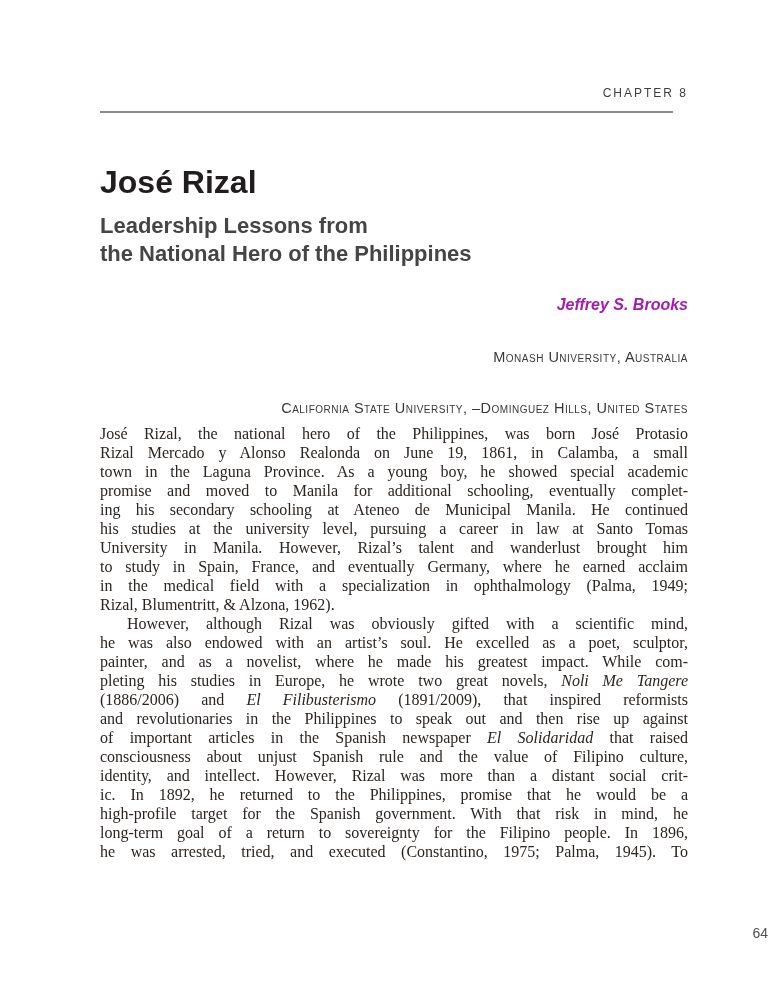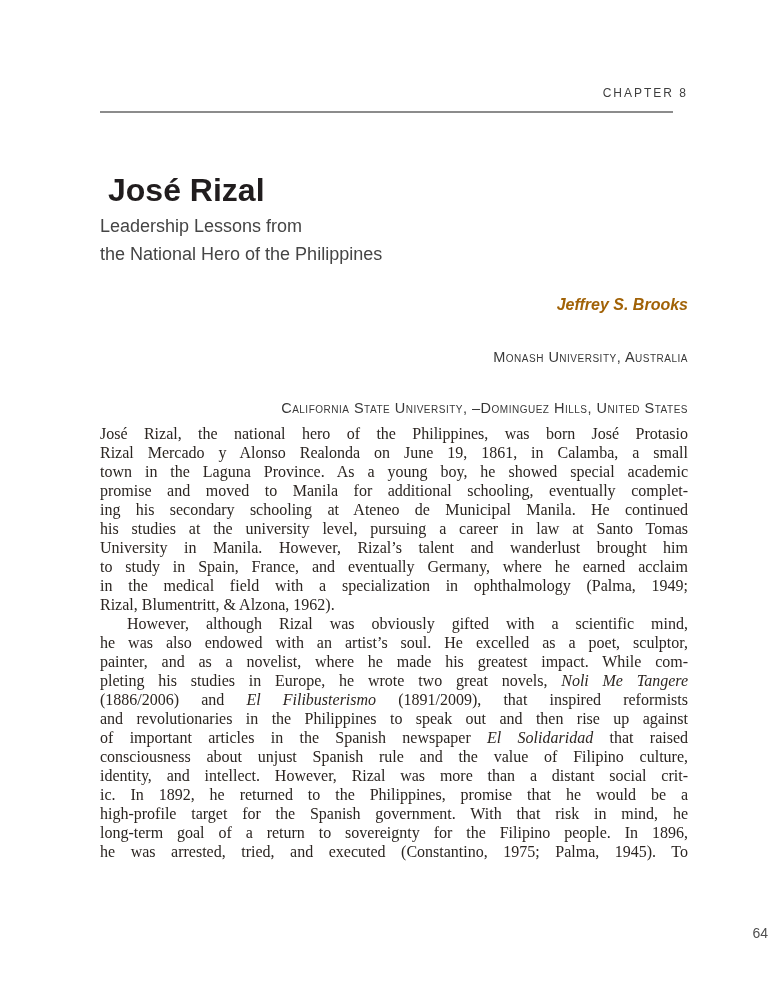--- a/index.html
+++ b/index.html
@@ -13,32 +13,32 @@
     position:absolute; top:86px; left:100px; width:588px;
     text-align:right; font-size:12px; letter-spacing:2px;
     color:#3e3e3e; font-weight:400;
   }
   .header-rule {
     position:absolute; top:111px; left:100px; width:573px; height:2px;
     background:#8c8c8c;
   }
 
   .title {
-    position:absolute; top:166px; left:100px; width:588px; margin:8px;
+    position:absolute; top:166px; left:100px; width:588px; margin:0;
     font-size:32px; font-weight:700; color:#211d1e; line-height:1;
   }
   .subtitle {
     position:absolute; top:212px; left:100px; width:588px;
-    font-size:18px; font-weight:400; color:#454545; line-height:28px;
+    font-size:22px; font-weight:700; color:#454545; line-height:28px;
   }
 
   .authors { position:absolute; top:296px; left:100px; width:588px; text-align:right; }
   .author { margin-bottom:13px; }
   .author-name {
-    font-size:16px; font-style:italic; font-weight:700; color:#a16207;
+    font-size:16px; font-style:italic; font-weight:700; color:#a21caf;
     line-height:18px; margin-bottom:2px;
   }
   .author-affiliation {
     font-size:14.5px; font-variant:small-caps; letter-spacing:0.5px;
     color:#383838; line-height:16px;margin-top:35px;
   }
 
   .body-text {
     position:absolute; top:424px; left:100px; width:588px;
     font-family:"Liberation Serif", serif; font-size:16px; line-height:19px;

